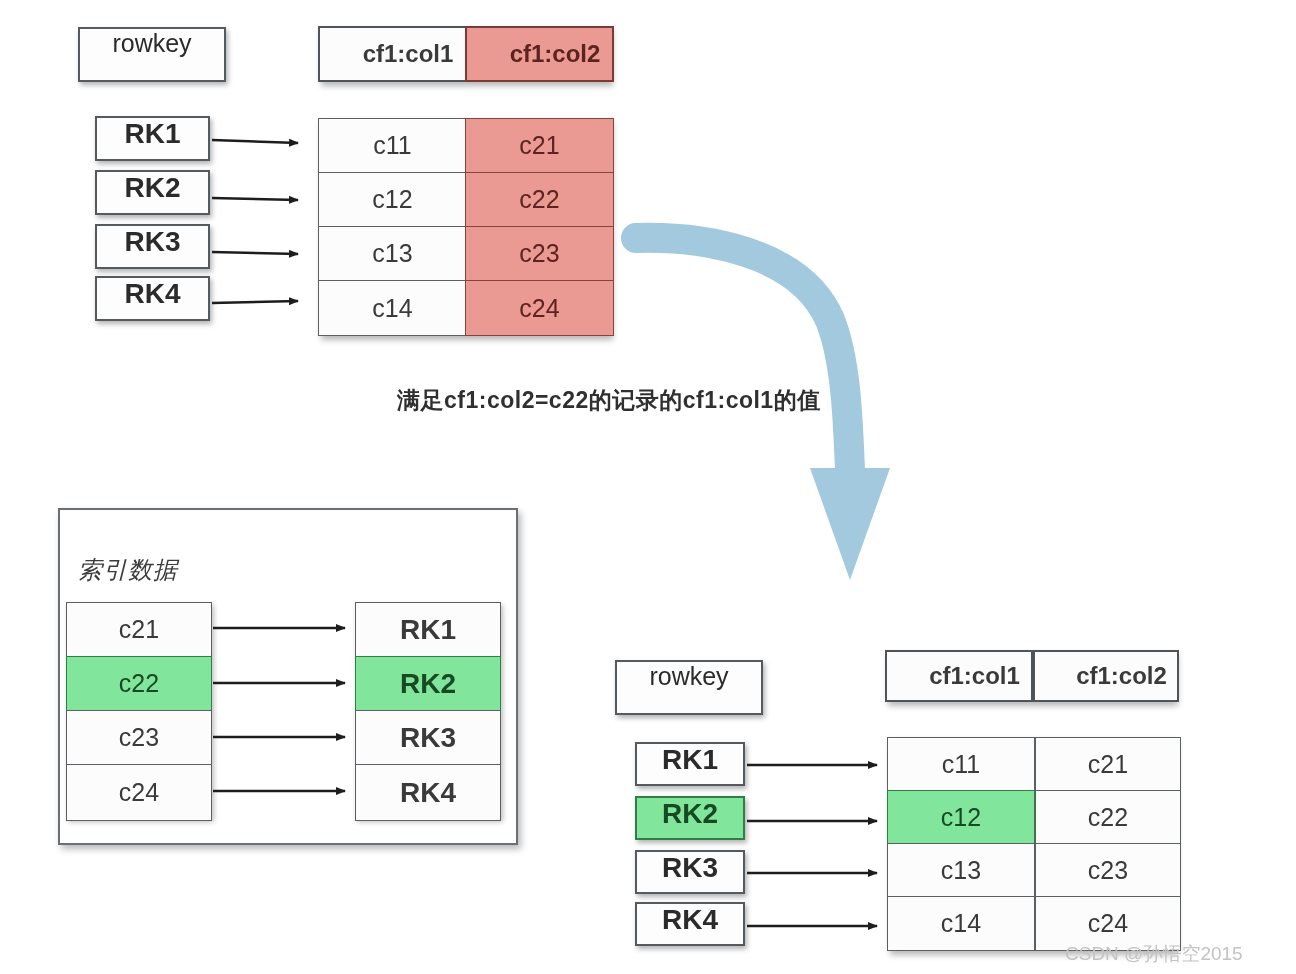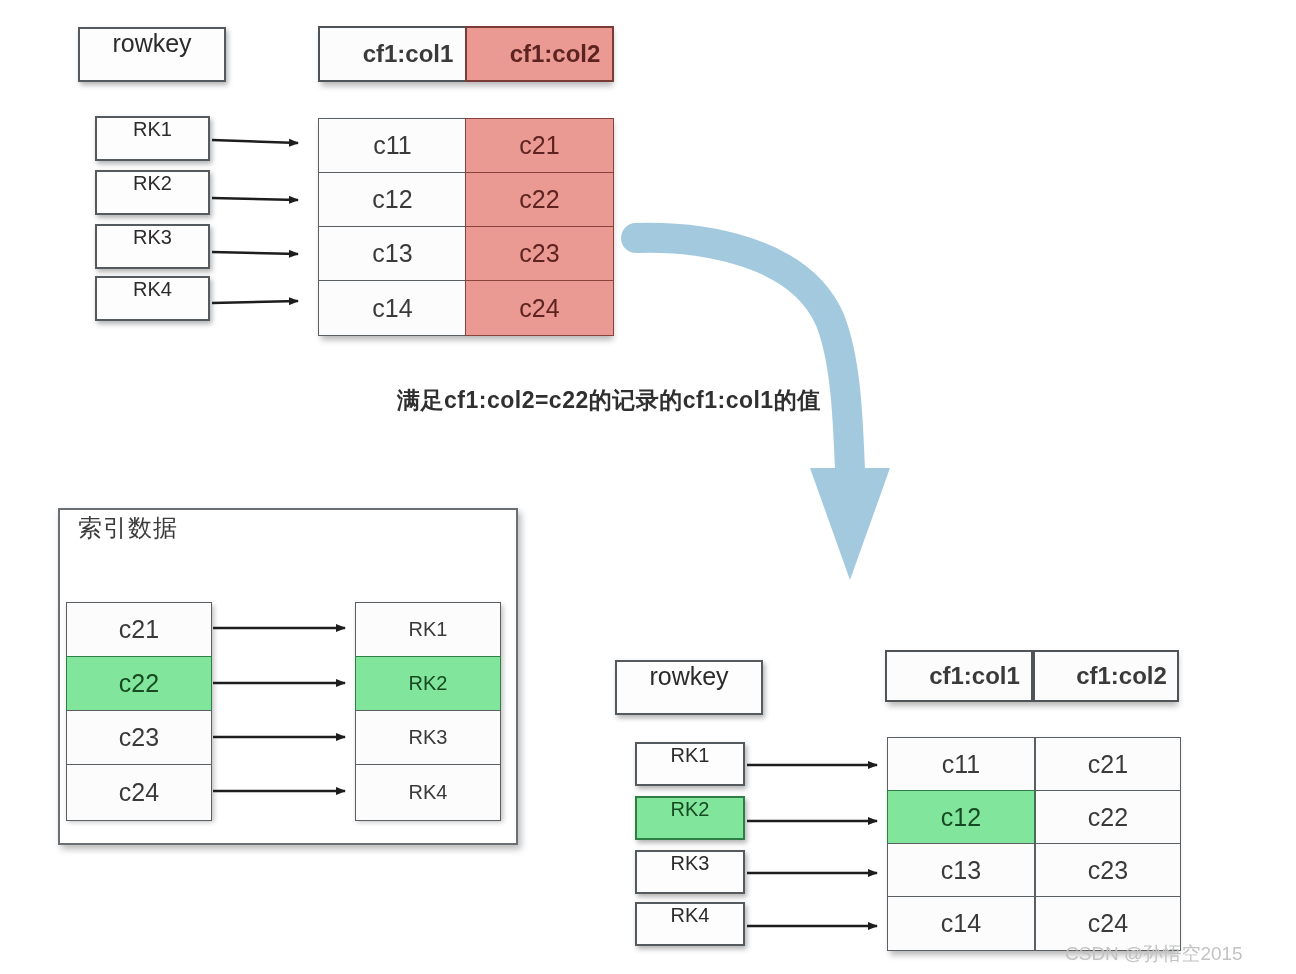--- a/index.html
+++ b/index.html
@@ -51,21 +51,21 @@
     background: #eb9a93;
     color: #5c2320;
   }
   .green {
     background: #81e59c;
     color: #174a22;
     border-color: #2f7e45;
   }
 
   .label-rowkey { font-size: 25px; }
-  .label-rk     { font-size: 20px; font-weight: 400; }
+  .label-rk     { font-size: 28px; font-weight: 700; }
   .label-c      { font-size: 25px; }
   .label-hdr    { font-size: 24px; font-weight: bold; padding-left: 31px; }
 
   
   .panel {
     position: absolute;
     box-sizing: border-box;
     border: 2px solid #6a6f73;
     background: #ffffff;
     box-shadow: 3px 4px 7px rgba(0,0,0,0.28);
@@ -160,21 +160,21 @@
       <span>c23</span>
     </div>
     <div class="cell label-c red" style="left:145px; top:160px; width:149px; height:56px; border-color:#8a433c;">
       <span>c24</span>
     </div>
   </div>
 
   <div class="caption" style="left:397px; top:385px;">满足cf1:col2=c22的记录的cf1:col1的值</div>
 
   <div class="panel" style="left:58px; top:508px; width:460px; height:337px;"></div>
-  <div class="panel-title" style="left:78px; top:512px;">索引数据</div>
+  <div class="panel-title" style="left:78px; top:554px;font-style:italic;">索引数据</div>
 
   <div class="tablewrap" style="left:66px; top:602px; width:146px; height:217px; box-shadow:2px 3px 5px rgba(0,0,0,0.25);">
     <div class="cell label-c" style="left:-2px; top:-2px; width:146px; height:55px;">
       <span>c21</span>
     </div>
     <div class="cell label-c green" style="left:-2px; top:52px; width:146px; height:55px;">
       <span>c22</span>
     </div>
     <div class="cell label-c" style="left:-2px; top:106px; width:146px; height:55px;">
       <span>c23</span>

